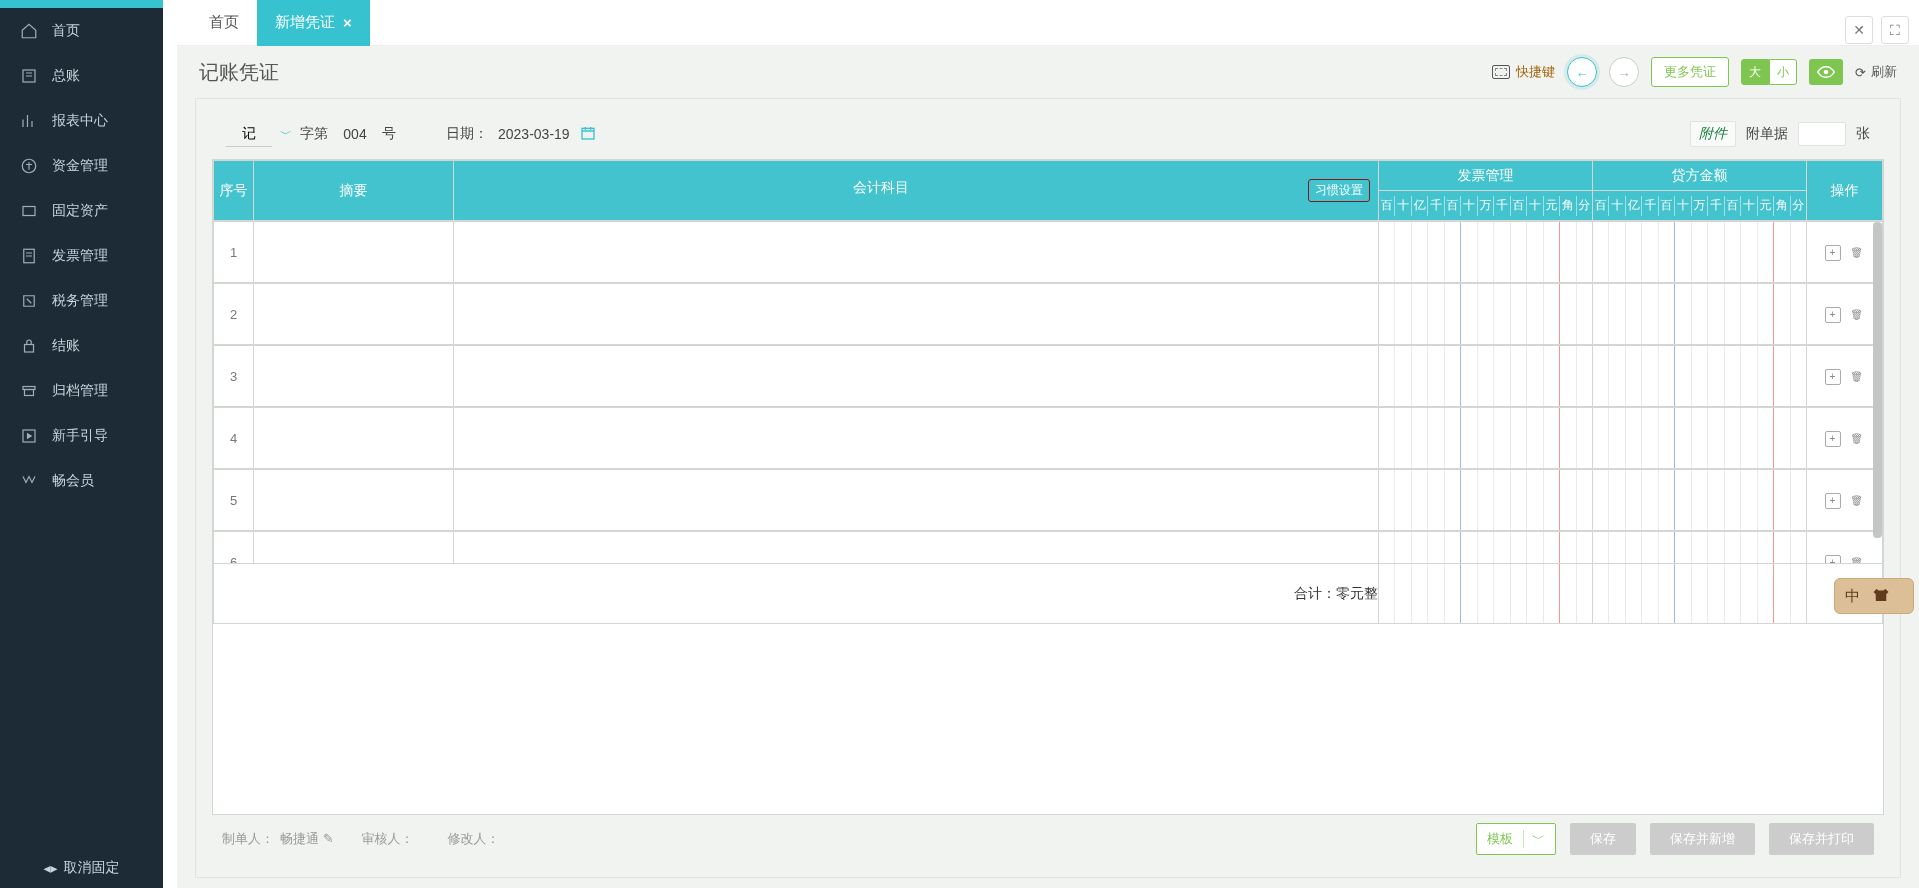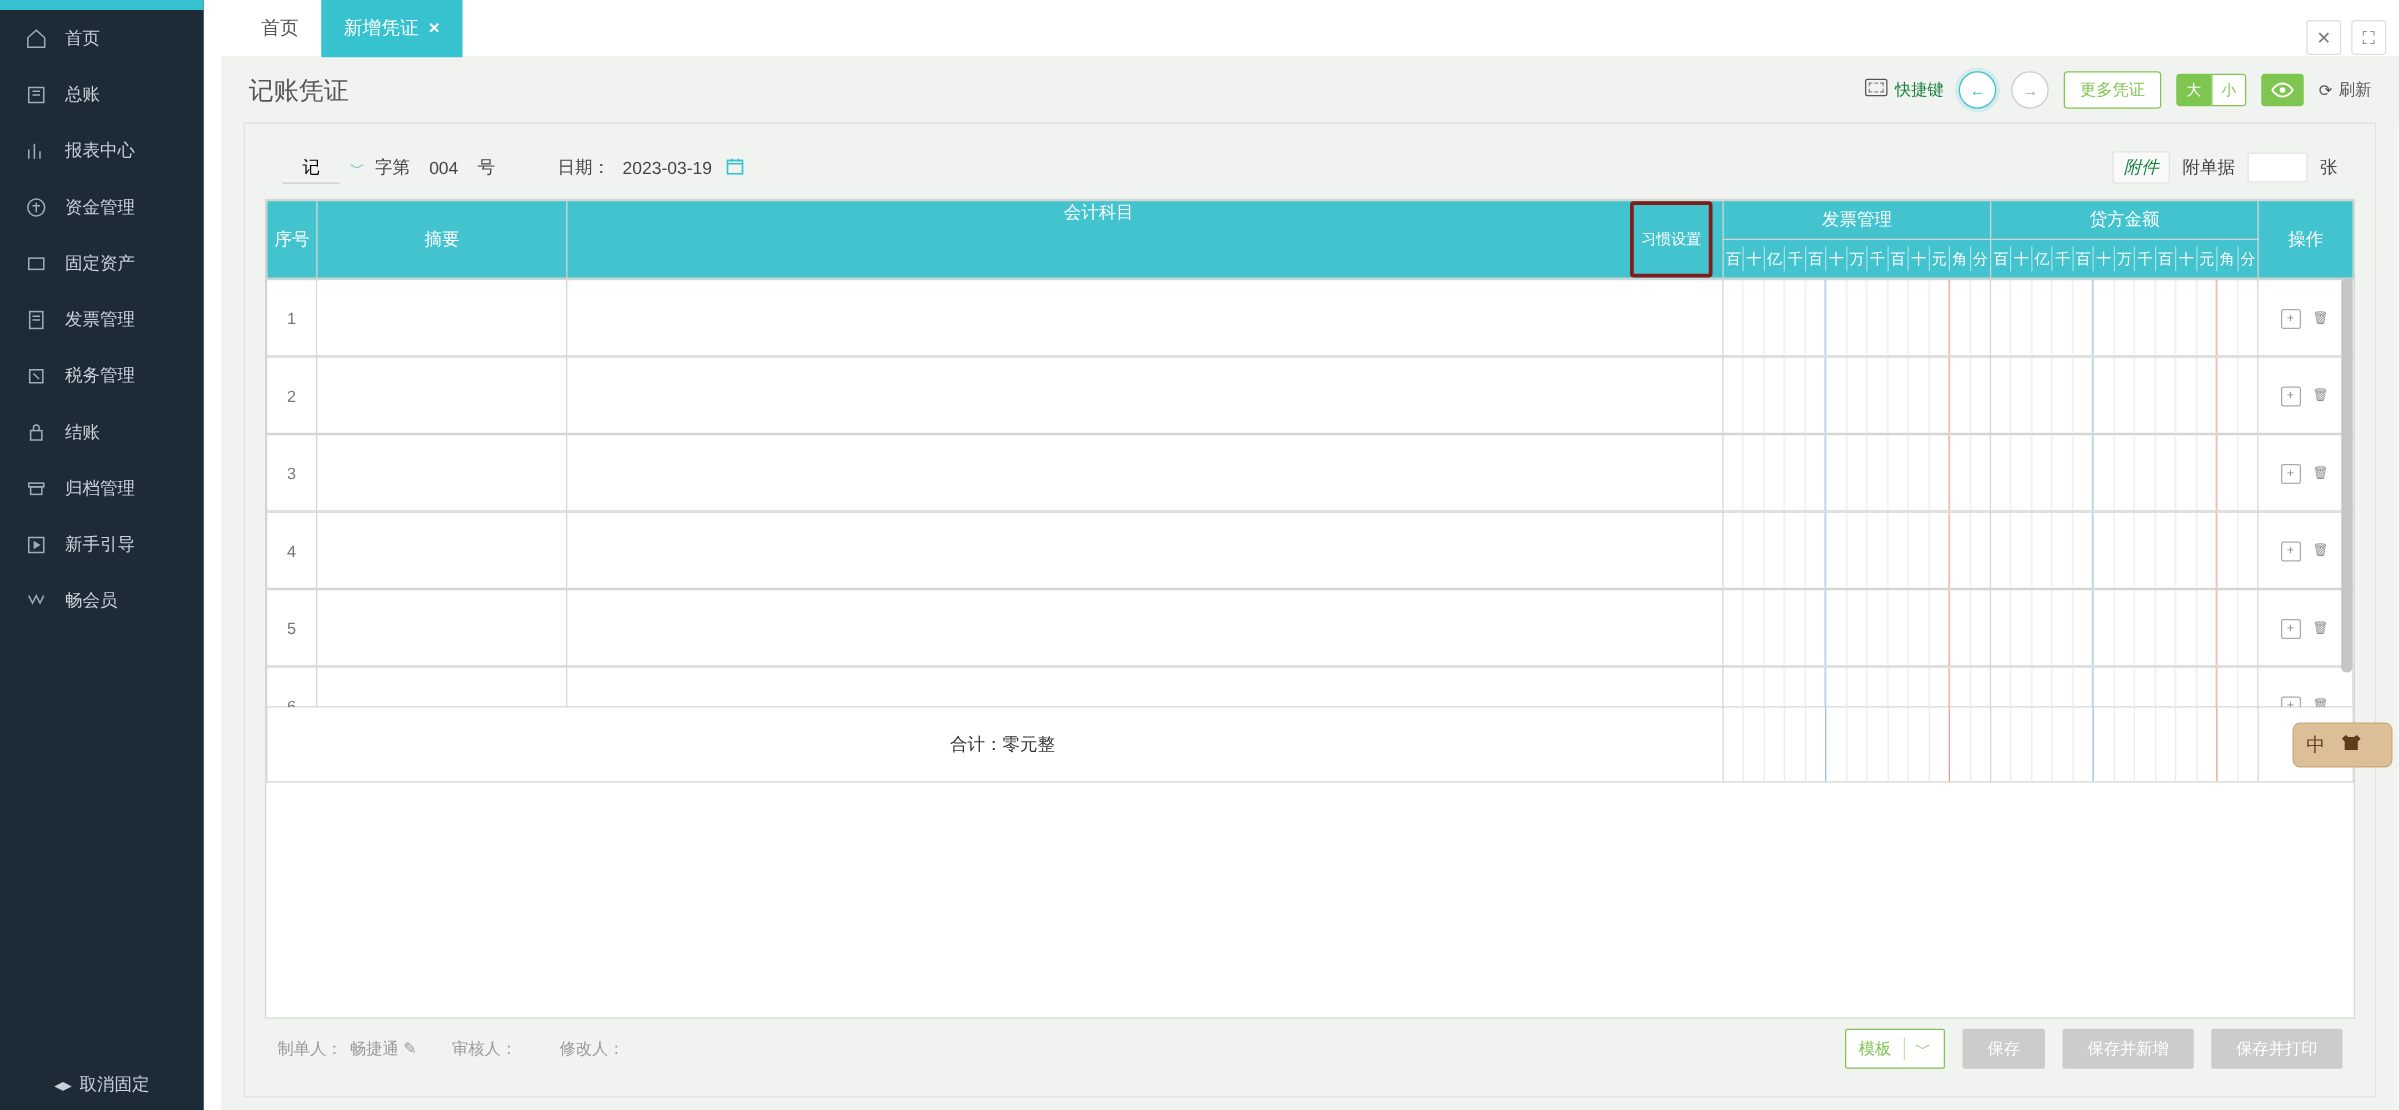--- a/index.html
+++ b/index.html
@@ -19,21 +19,21 @@
   .tab{height:46px;display:flex;align-items:center;padding:0 18px;font-size:15px;color:#555;cursor:pointer;}
   .tab.active{background:#37c2cf;color:#fff;}
   .tab .x{margin-left:8px;font-weight:bold;}
   
   .sysbtns{position:absolute;top:16px;right:10px;display:flex;gap:8px;}
   .sysbtn{width:28px;height:28px;border:1px solid #ddd;border-radius:3px;background:#fff;display:flex;align-items:center;justify-content:center;color:#777;cursor:pointer;font-size:14px;}
   
   .toolbar{height:52px;display:flex;align-items:center;padding:0 22px;background:#f1f3f0;}
   .ptitle{font-size:20px;color:#555;}
   .toolbar-right{margin-left:auto;display:flex;align-items:center;gap:12px;}
-  .kbd{display:flex;gap:6px;color:#15803d;}
+  .kbd{display:flex;align-items:center;gap:6px;color:#a16207;}
   .kbd-icon{width:18px;height:14px;border:1.5px solid #555;border-radius:2px;position:relative;}
   .kbd-icon::after{content:"";position:absolute;inset:2px;border:1px dashed #888;}
   .navbtn{width:30px;height:30px;border-radius:50%;border:1px solid #ccc;display:flex;align-items:center;justify-content:center;color:#aaa;background:#fff;}
   .navbtn.primary{border:1.5px solid #37c2cf;color:#37c2cf;box-shadow:0 0 0 3px rgba(55,194,207,.15);}
   .more-btn{height:30px;border:1px solid #7fc651;border-radius:3px;background:#fff;color:#7fc651;padding:0 12px;font-size:13px;cursor:pointer;}
   .sizebtns{display:flex;}
   .szbtn{width:28px;height:26px;display:flex;align-items:center;justify-content:center;font-size:12px;border:1px solid #7fc651;cursor:pointer;}
   .szbtn.l{background:#7fc651;color:#fff;border-radius:3px 0 0 3px;}
   .szbtn.r{background:#fff;color:#7fc651;border-radius:0 3px 3px 0;}
   .eyebtn{width:34px;height:26px;border-radius:3px;background:#7fc651;display:flex;align-items:center;justify-content:center;}
@@ -57,38 +57,38 @@
   th,td{border:1px solid #d3d7d3;}
   thead{background:#42c3ce;color:#fff;font-size:14px;}
   th{font-weight:normal;height:30px;}
   .th-seq{width:40px;}
   .th-desc{width:200px;}
   .th-amount{width:214px;padding:0;}
   .th-ops{width:76px;}
   .th-units{display:flex;height:20px;font-size:12px;}
   .u{flex:1;border-left:1px solid rgba(255,255,255,.5);display:flex;align-items:center;justify-content:center;}
   .u:first-child{border-left:none;}
-  .habset{float:right;margin-right:8px;border:3px solid #7f1d1d;border-radius:3px;padding:19px 6px;font-size:12px;cursor:pointer;}
+  .habset{float:right;margin-right:8px;border:1px solid #7f1d1d;border-radius:3px;padding:2px 6px;font-size:12px;cursor:pointer;}
   tbody{display:block;max-height:342px;overflow-y:auto;}
   thead, tbody tr, tfoot{display:table;width:100%;table-layout:fixed;}
   tbody td{height:61px;font-size:13px;text-align:center;}
   .td-seq{width:40px;color:#777;}
   .td-desc{width:200px;background:#fff;}
   .td-desc.active{vertical-align:top;}
   .td-desc textarea{width:100%;height:56px;border:none;resize:none;padding:4px;font-family:inherit;font-size:13px;}
   .td-amount{width:214px;padding:0;position:relative;}
   .amt-grid{position:absolute;inset:0;display:flex;}
   .c{flex:1;border-left:1px solid #e7ece6;}
   .c:first-child{border-left:none;}
   .c.blue{border-left:1px solid #9db9e6;}
   .c.red{border-left:1px solid #ed9a8f;}
   .td-ops{width:76px;}
   .op-ico{display:inline-flex;width:16px;height:16px;margin:0 4px;cursor:pointer;color:#888;border:1px solid #aaa;border-radius:2px;align-items:center;justify-content:center;font-size:10px;line-height:1;}
   tfoot td{height:60px;font-size:14px;}
-  .total-label{text-align:center;padding-left:12px;}
+  .total-label{text-align:right;padding-left:12px;}
   
   .scrollbar-thumb{position:absolute;right:1px;top:62px;width:9px;height:316px;background:#c5c5c5;border-radius:4px;}
   
   .footer{display:flex;align-items:center;height:48px;padding:0 10px;color:#999;font-size:13px;gap:28px;}
   .footer .lbl{margin-right:6px;}
   .footer-right{margin-left:auto;display:flex;gap:14px;}
   .btn{height:32px;border-radius:2px;padding:0 20px;font-size:13px;display:flex;align-items:center;justify-content:center;border:none;cursor:pointer;}
   .btn-tpl{border:1px solid #7fc651;color:#7fc651;background:#fff;display:flex;gap:10px;padding:0 10px;}
   .btn-tpl .dd{border-left:1px solid #c7e5b2;padding-left:8px;color:#7fc651;}
   .btn-gray{background:#ccc;color:#fff;}

